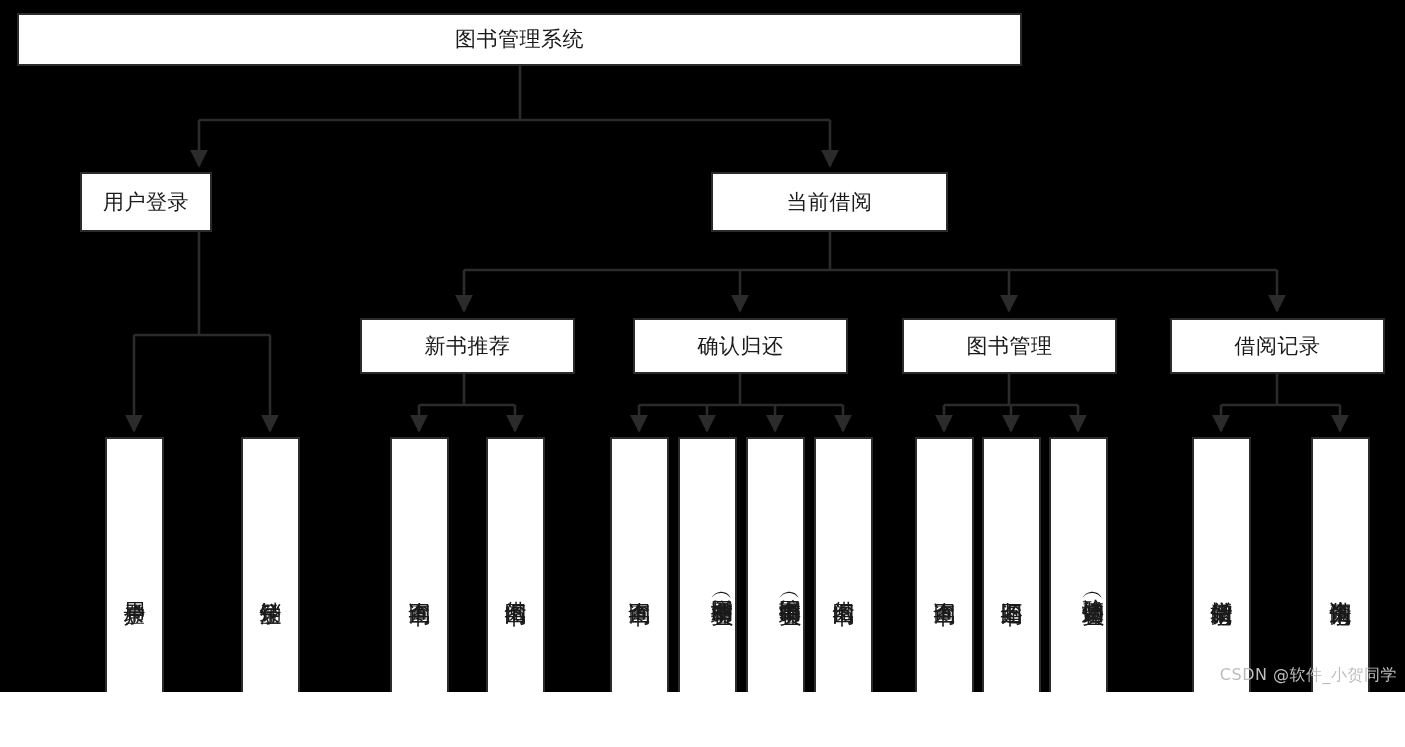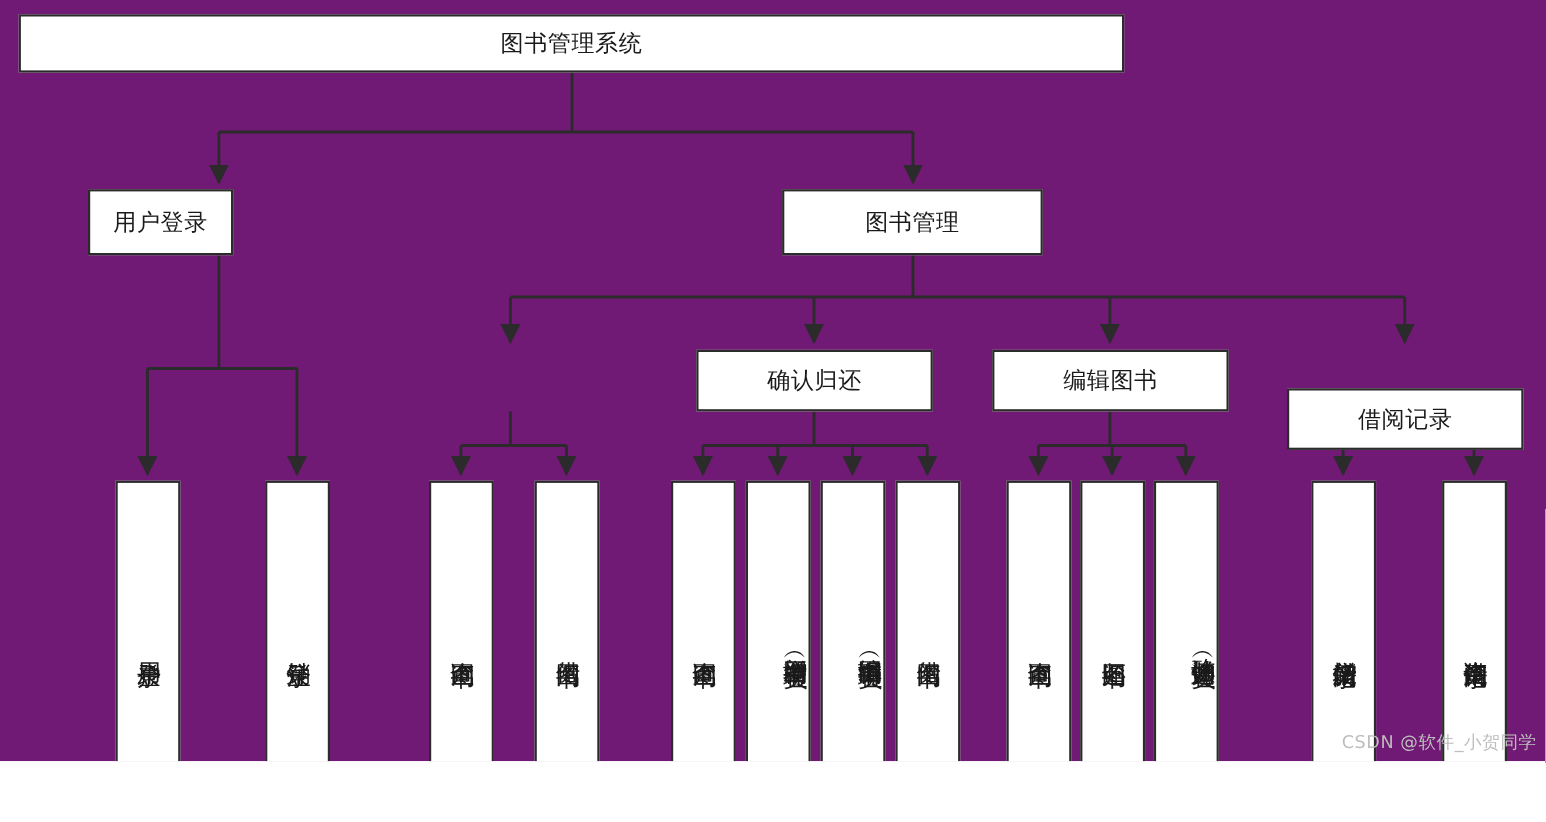--- a/index.html
+++ b/index.html
@@ -7,21 +7,21 @@
     padding: 0;
     background: #ffffff;
   }
   body {
     font-family: "DejaVu Sans", "Liberation Sans", sans-serif;
   }
   #canvas {
     position: relative;
     width: 1405px;
     height: 692px;
-    background: #701a75;
+    background: #000000;
     overflow: hidden;
   }
   #edges {
     position: absolute;
     left: 0;
     top: 0;
     width: 1405px;
     height: 747px;
   }
   .node {
@@ -114,25 +114,26 @@
       <path d="M 1277 374 L 1277 405"></path>
       <path d="M 1221 405 L 1340 405"></path>
       <path d="M 1221 405 L 1221 431" marker-end="url(#arrow)"></path>
       <path d="M 1340 405 L 1340 431" marker-end="url(#arrow)"></path>
     </g>
   </svg>
 
   <div class="node horiz" style="left:17px; top:13px; width:1005px; height:53px;">图书管理系统</div>
 
   <div class="node horiz" style="left:80px; top:172px; width:132px; height:60px;">用户登录</div>
-  <div class="node horiz" style="left:711px; top:172px; width:237px; height:60px;">图书管理</div>
+  <div class="node horiz" style="left:711px; top:172px; width:237px; height:60px;">当前借阅</div>
 
+  <div class="node horiz" style="left:360px; top:318px; width:215px; height:56px;">新书推荐</div>
   <div class="node horiz" style="left:633px; top:318px; width:215px; height:56px;">确认归还</div>
-  <div class="node horiz" style="left:902px; top:318px; width:215px; height:56px;">编辑图书</div>
-  <div class="node horiz" style="left:1170px; top:318px; width:215px; height:56px;margin-top:35px;">借阅记录</div>
+  <div class="node horiz" style="left:902px; top:318px; width:215px; height:56px;">图书管理</div>
+  <div class="node horiz" style="left:1170px; top:318px; width:215px; height:56px;">借阅记录</div>
 
   <div class="node vert center" style="left:105px; top:437px; width:59px; height:297px;">用户登录</div>
   <div class="node vert center" style="left:241px; top:437px; width:59px; height:297px;">注销登录</div>
 
   <div class="node vert center" style="left:390px; top:437px; width:59px; height:297px;">查询图书</div>
   <div class="node vert center" style="left:486px; top:437px; width:59px; height:297px;">借阅图书</div>
 
   <div class="node vert center" style="left:610px; top:437px; width:59px; height:297px;">查询图书</div>
   <div class="node vert" style="left:678px; top:437px; width:59px; height:297px;">新增图书（管理员）</div>
   <div class="node vert" style="left:746px; top:437px; width:59px; height:297px;">编辑图书（管理员）</div>

